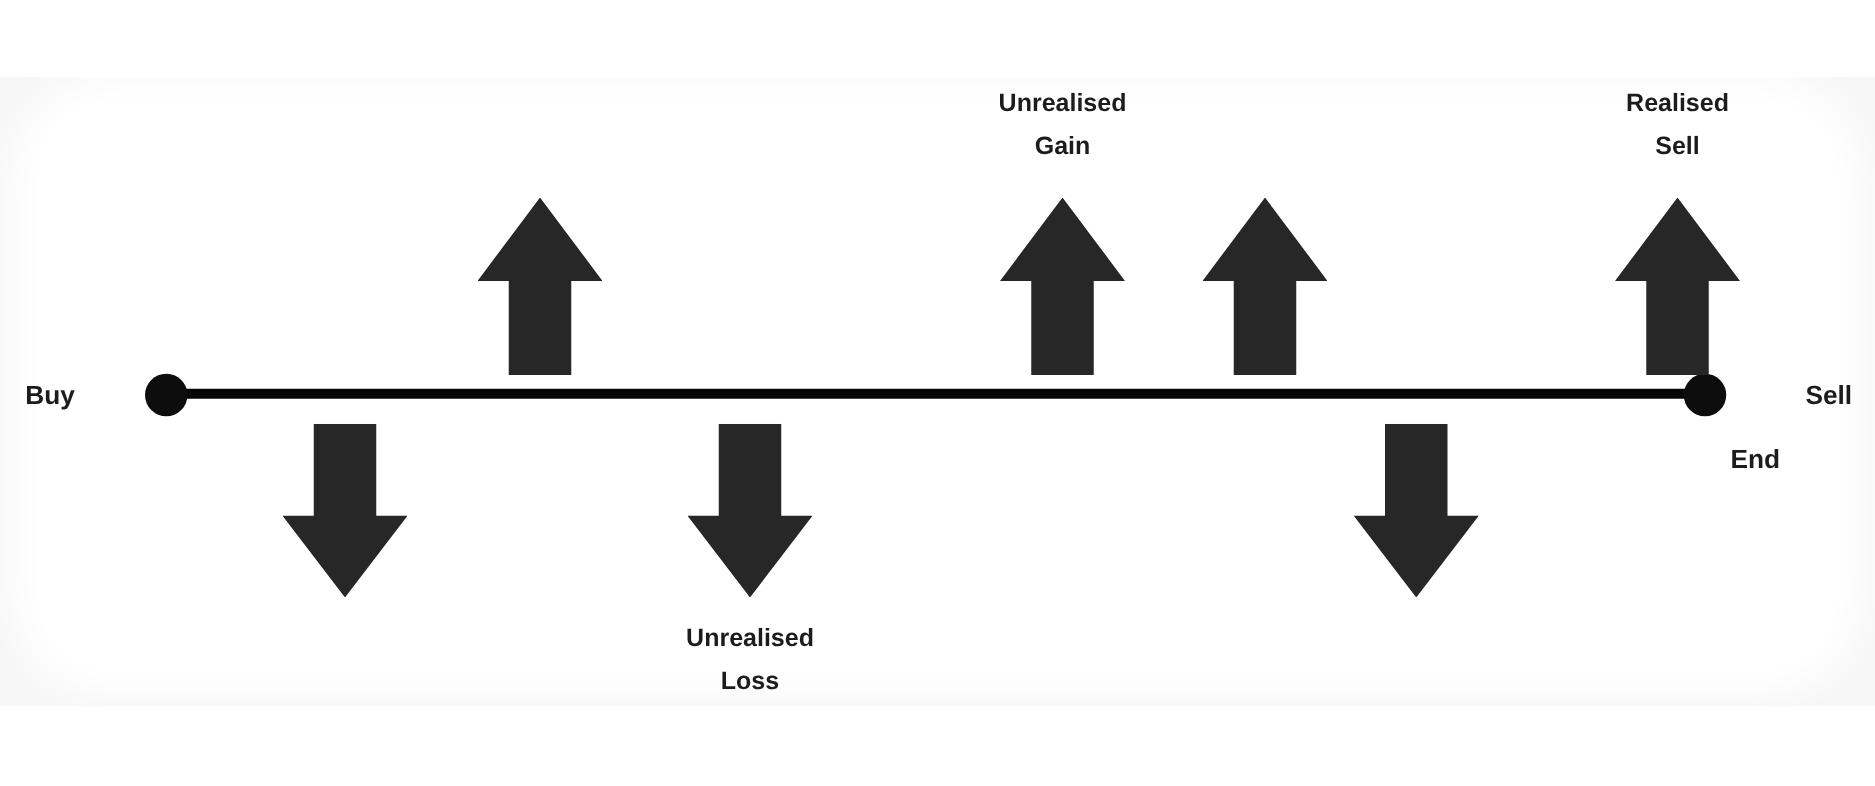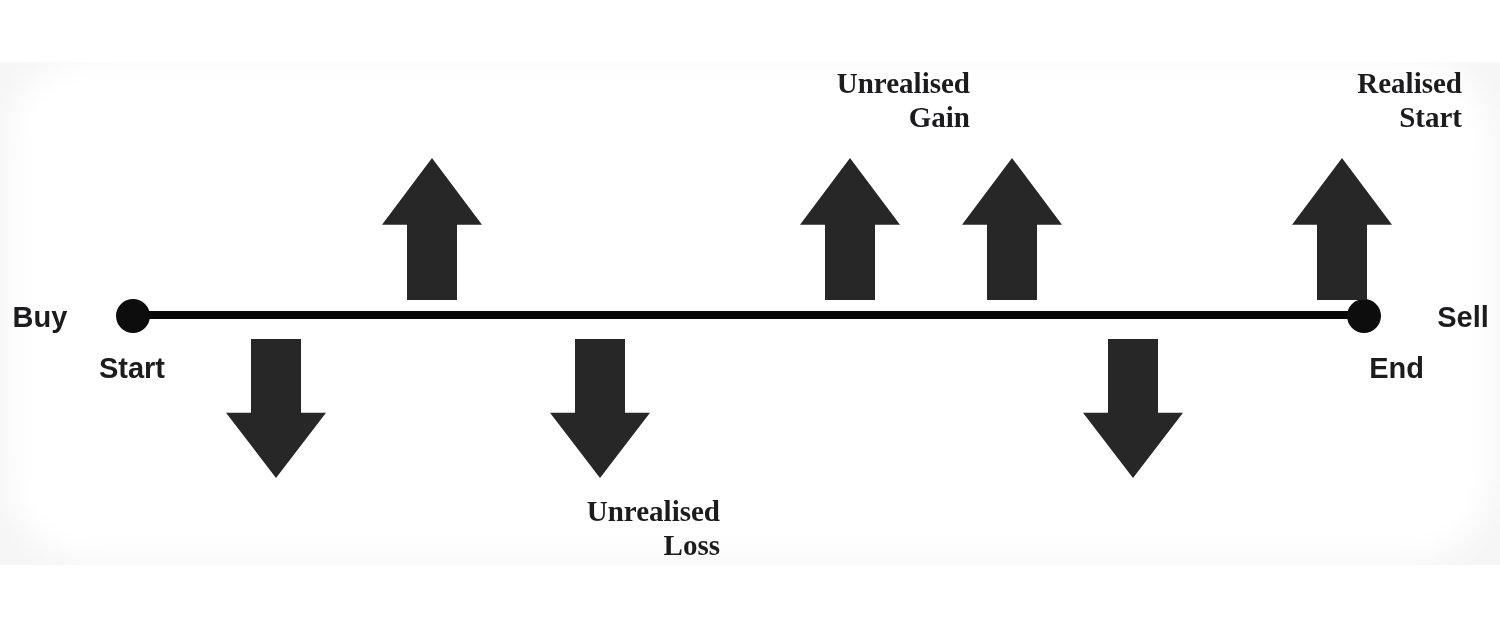--- a/index.html
+++ b/index.html
@@ -42,41 +42,40 @@
     width: 34px; height: 34px;
     border-radius: 50%;
     background: #0d0d0d;
     top: 299px;
   }
   .dot-left  { left: 116px; }
   .dot-right { left: 1347px; }
   
   .lbl {
     position: absolute;
-    font-size: 29px;
+    font-size: 21px;
     font-weight: 700;
     line-height: 32px;
     text-align: center;
     white-space: pre-line;
     color: #1c1c1e;
   }
   .lbl.buy   { left: 0px;    width: 80px;  top: 301px; }
   .lbl.sell  { left: 1423px; width: 80px;  top: 301px; }
   .lbl.start { left: 72px;   width: 120px; top: 352px; }
   .lbl.end   { left: 1304px; width: 120px; top: 352px; text-align: right; }
   .arrow-label {
     position: absolute;
     width: 240px;
-    font-size: 29px;
+    font-size: 20px;
     font-weight: 700;
     line-height: 34px;
-    text-align: right;
+    text-align: center;
     white-space: pre-line;
     color: #1c1c1e;
-    font-family: Liberation Serif, serif;
   }
   .arrow-label.above { top: 66px; }
   .arrow-label.below { top: 494px; }
   
   .arrow {
     position: absolute;
     width: 100px;
     background: #272727;
   }
   .arrow.up {
@@ -96,32 +95,31 @@
 <div class="canvas">
   <div class="stage">
     <div class="card"></div>
   </div>
 
   <div class="tl-line"></div>
   <div class="dot dot-left"></div>
   <div class="dot dot-right"></div>
 
   <div class="lbl buy">Buy</div>
-  <div class="lbl start">Start</div>
   <div class="lbl sell">Sell</div>
   <div class="lbl end">End</div>
 
   <div id="arrows-layer">
       <div class="arrow up" style="left: 382px;"></div>
       <div class="arrow down" style="left: 226px;"></div>
       <div class="arrow down" style="left: 550px;"></div>
       <div class="arrow-label below" style="left: 480px;">Unrealised
 Loss</div>
       <div class="arrow up" style="left: 800px;"></div>
       <div class="arrow-label above" style="left: 730px;">Unrealised
 Gain</div>
       <div class="arrow up" style="left: 962px;"></div>
       <div class="arrow down" style="left: 1083px;"></div>
       <div class="arrow up" style="left: 1292px;"></div>
       <div class="arrow-label above" style="left: 1222px;">Realised
-Start</div>
+Sell</div>
     </div>
 </div>
 
 </body></html>

